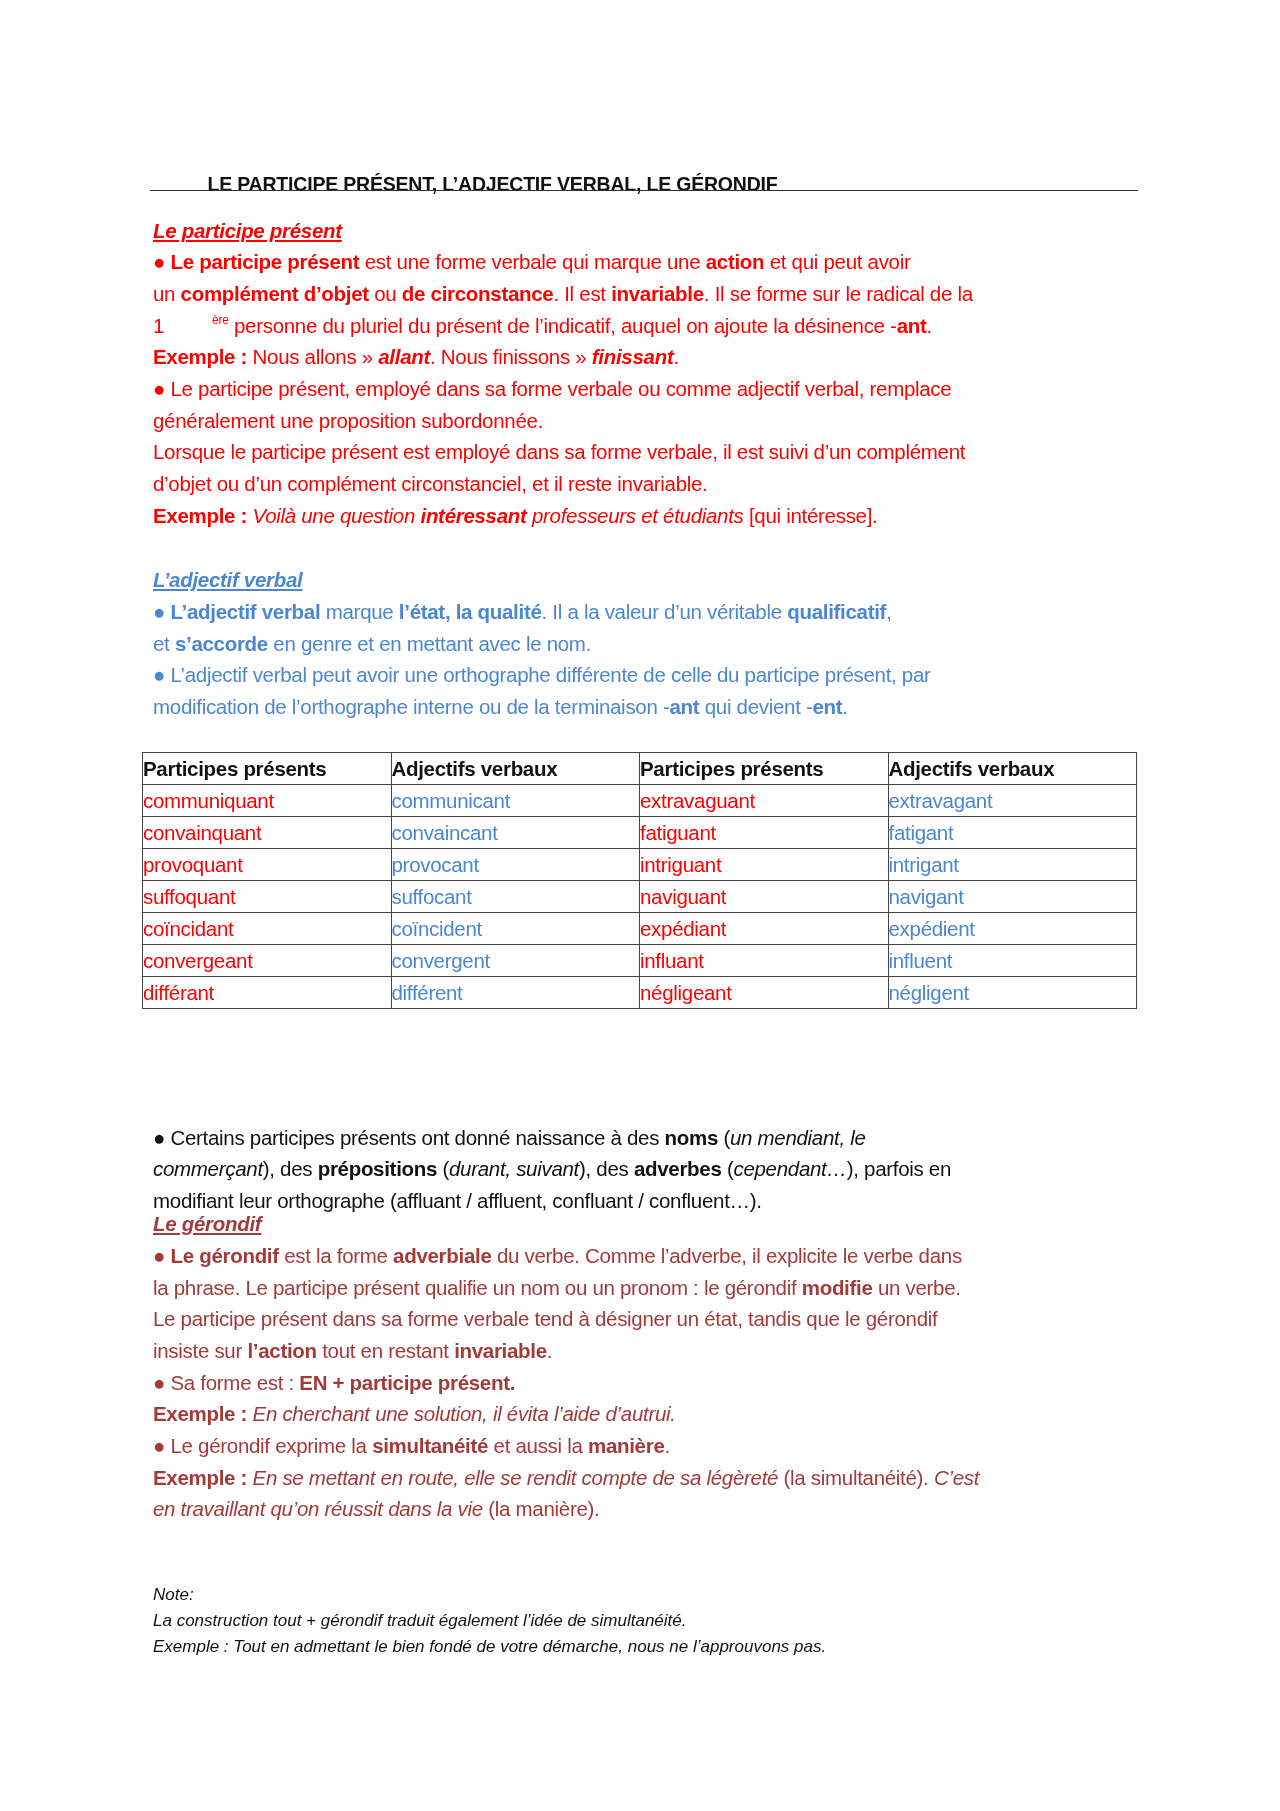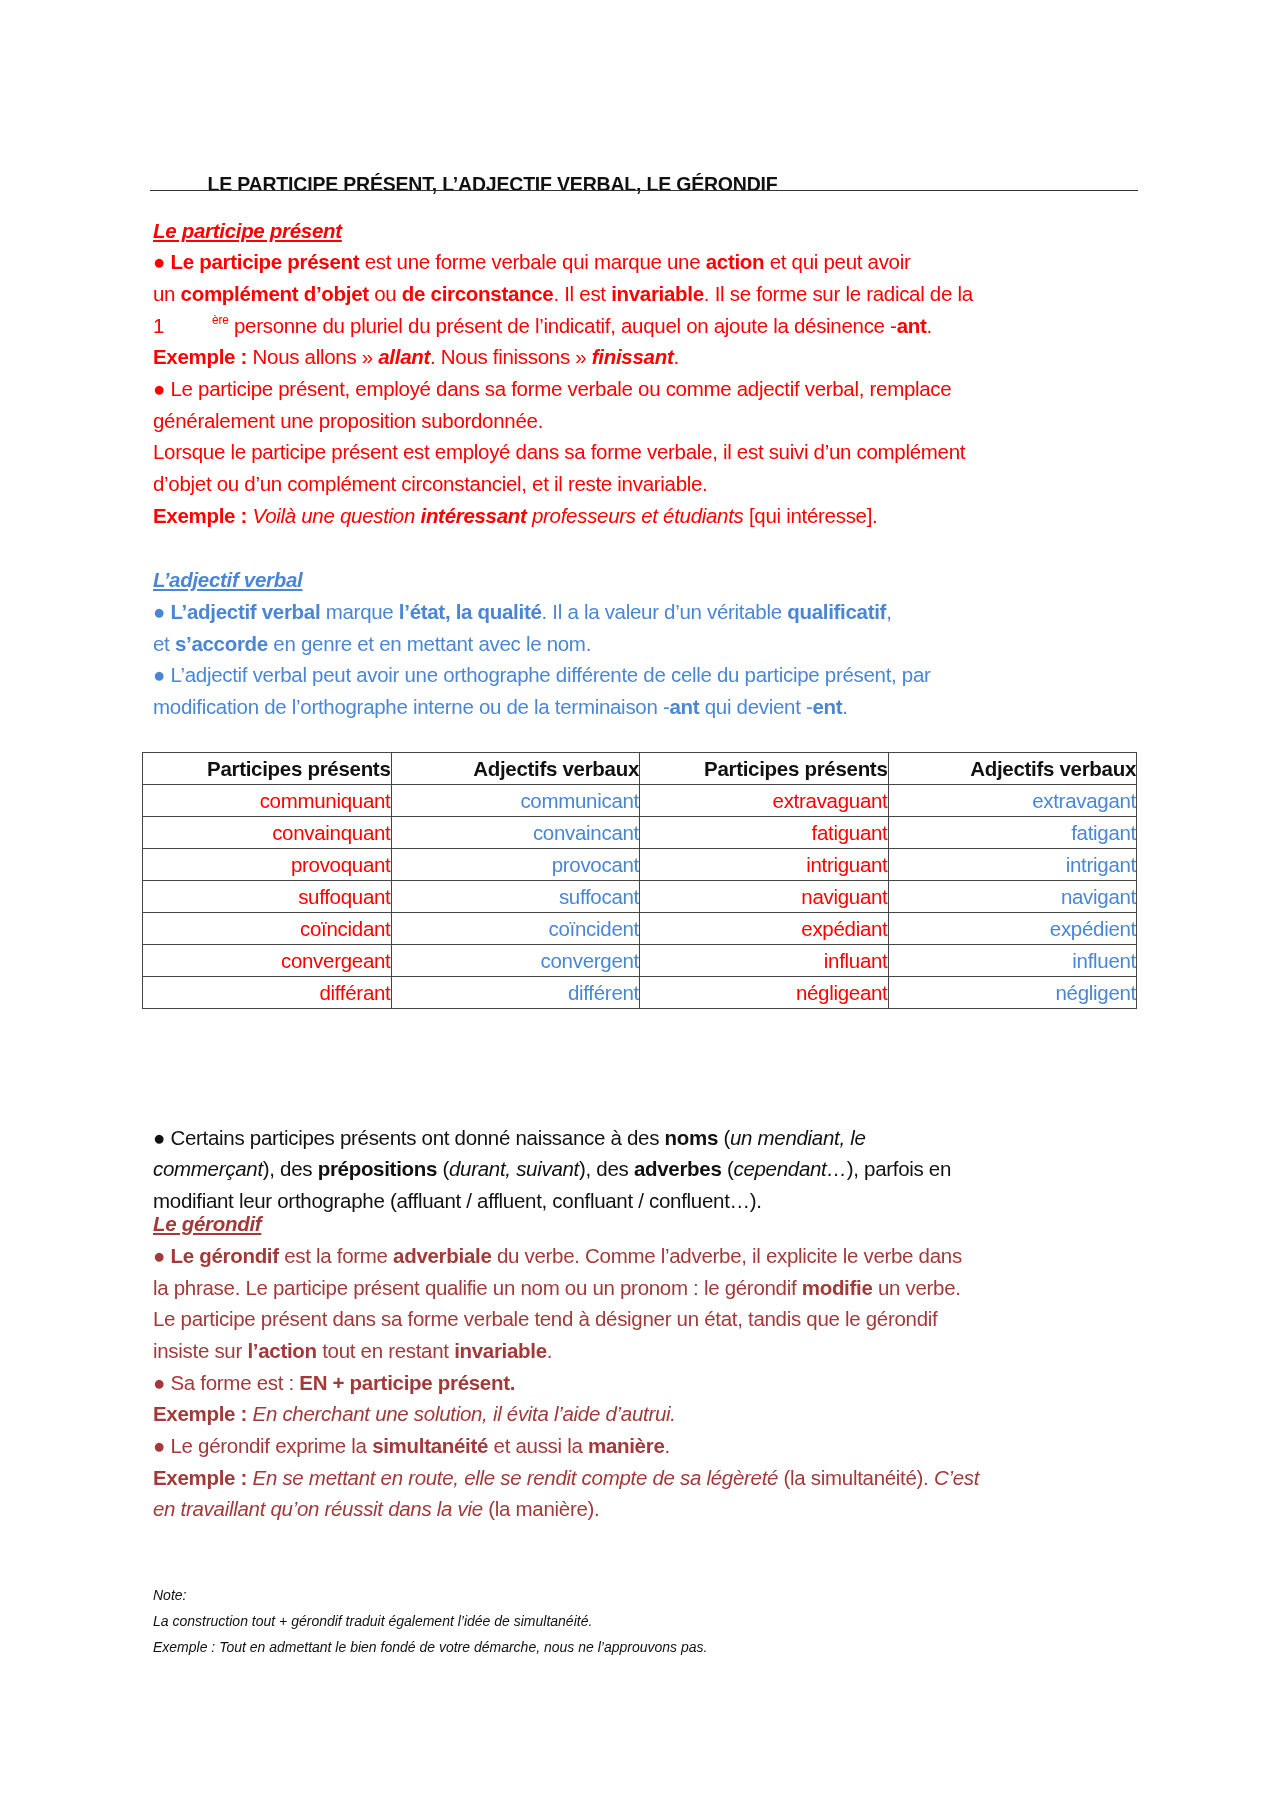--- a/index.html
+++ b/index.html
@@ -19,24 +19,24 @@
   .b { font-weight: bold; }
   .i { font-style: italic; }
   .u { text-decoration: underline; }
   sup { font-size: 12px; vertical-align: 9px; line-height: 0; margin-left: 48px; }
 
   table.words {
     position: absolute; top: 752px; left: 142px; width: 995px;
     border-collapse: collapse; font-size: 20.5px; letter-spacing: -0.3px;
   }
   table.words th, table.words td {
-    border: 1.5px solid #444; height: 31px; padding: 0; text-align: right; width: 25%;
+    border: 1.5px solid #444; height: 31px; padding: 0; text-align: left; width: 25%;
   }
   table.words th { color: #111; font-weight: bold; }
-  .note { position: absolute; left: 0; font-size: 14px; line-height: 26px; font-style: italic; color: #111; white-space: nowrap; }
+  .note { position: absolute; left: 0; font-size: 17px; line-height: 26px; font-style: italic; color: #111; white-space: nowrap; }
 </style>
 </head>
 <body>
 
 <div class="title">LE PARTICIPE PRÉSENT, L’ADJECTIF VERBAL, LE GÉRONDIF</div>
 <div class="page">
   <div class="title-rule"></div>
 
   <div class="p red b i u" style="top:215px">Le participe présent</div>
   <div class="p red" style="top:246px">

